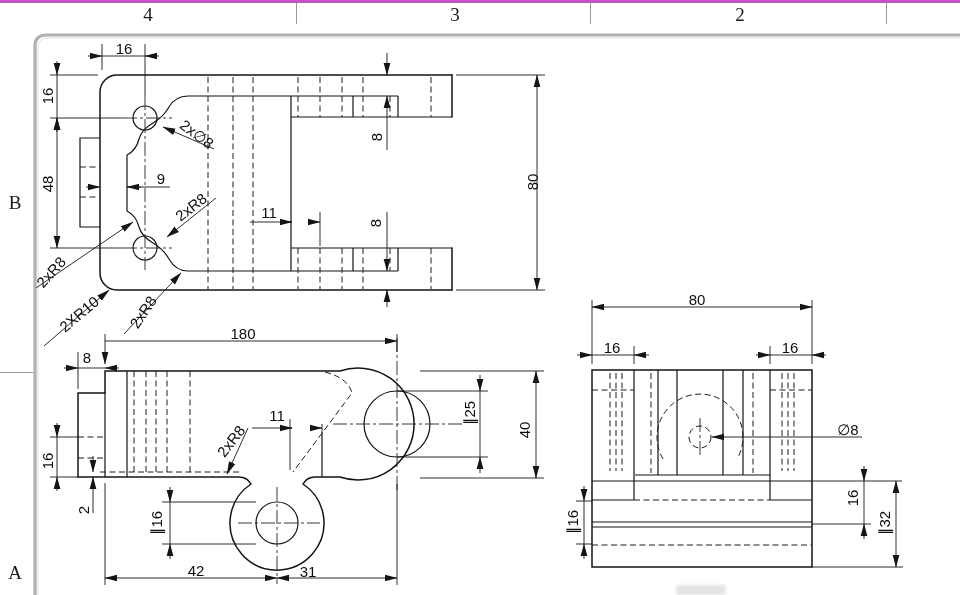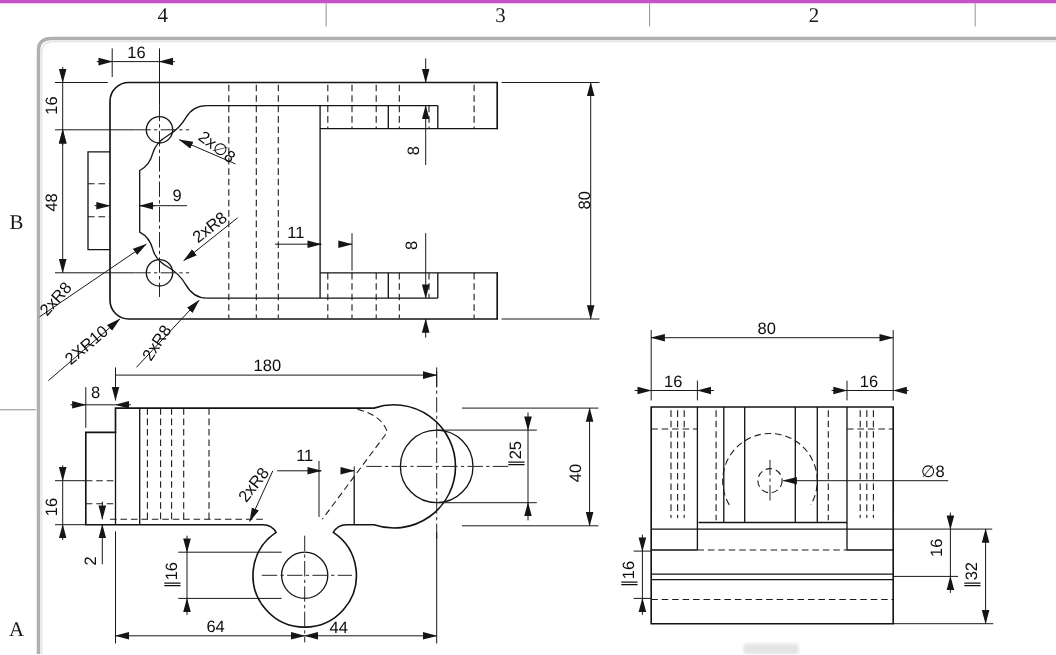--- a/index.html
+++ b/index.html
@@ -178,22 +178,22 @@
 
   <span class="dl" style="left:243px;top:333px">180</span>
   <span class="dl" style="left:87px;top:357px">8</span>
   <span class="dl" style="left:231px;top:441px;transform:translate(-50%,-50%) rotate(-52deg)">2xR8</span>
   <span class="dl" style="left:277px;top:415px">11</span>
   <span class="dl r90" style="left:469px;top:413px">∥25</span>
   <span class="dl r90" style="left:524px;top:430px">40</span>
   <span class="dl r90" style="left:47px;top:461px">16</span>
   <span class="dl r90" style="left:83px;top:510px">2</span>
   <span class="dl r90" style="left:156px;top:523px">∥16</span>
-  <span class="dl" style="left:196px;top:570px">64</span>
-  <span class="dl" style="left:308px;top:571px">44</span>
+  <span class="dl" style="left:196px;top:570px">42</span>
+  <span class="dl" style="left:308px;top:571px">31</span>
 
   <span class="dl" style="left:697px;top:299px">80</span>
   <span class="dl" style="left:612px;top:347px">16</span>
   <span class="dl" style="left:790px;top:347px">16</span>
   <span class="dl" style="left:848px;top:429px">∅8</span>
   <span class="dl r90" style="left:572px;top:522px">∥16</span>
   <span class="dl r90" style="left:852px;top:498px">16</span>
   <span class="dl r90" style="left:884px;top:523px">∥32</span>
 
   <div id="watermark"></div>

